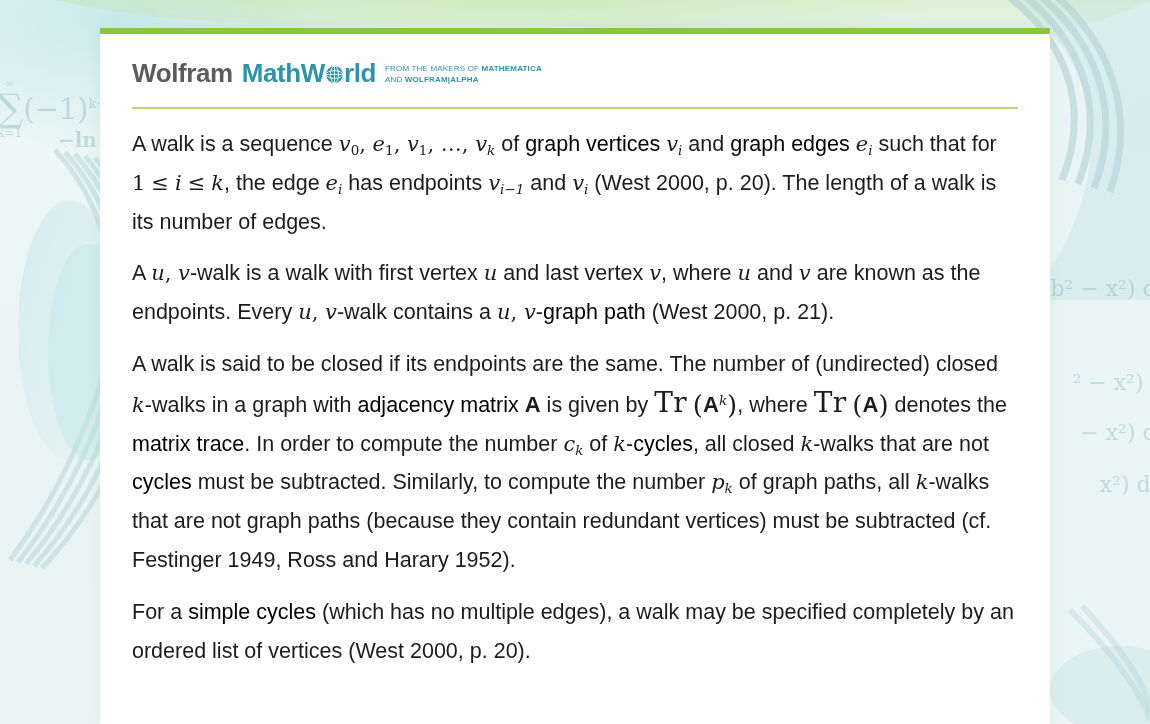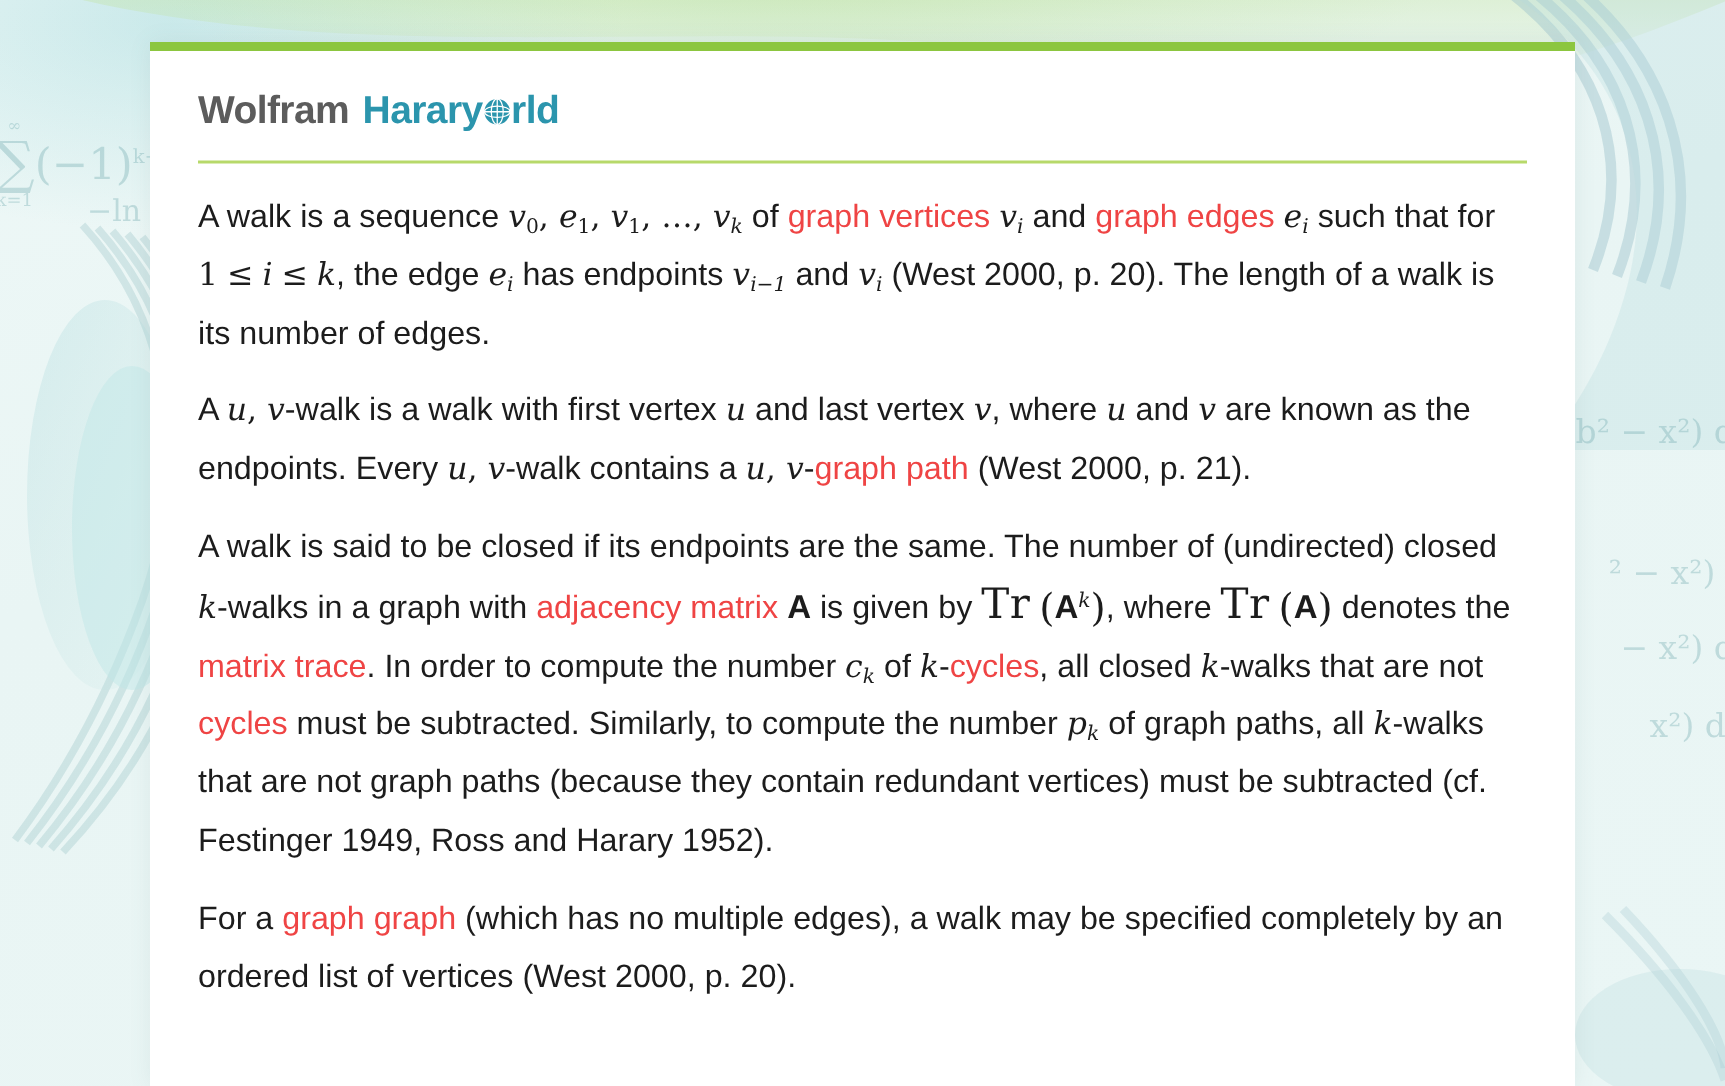--- a/index.html
+++ b/index.html
@@ -27,21 +27,21 @@
 
   .bg-formula {
     position: absolute;
     font-family: "DejaVu Serif", serif;
     color: #6ea8ad;
     opacity: 0.34;
     white-space: nowrap;
     user-select: none;
   }
   #bg-f-left   { left: -4px;  top: 78px;  font-size: 29px; }
-  #bg-f-left2  { left: 58px;  top: 128px; font-size: 20px; }
+  #bg-f-left2  { left: 58px;  top: 128px; font-size: 20px; font-weight: bold; }
   #bg-f-r1 { right: -26px; top: 276px; font-size: 22px; }
   #bg-f-r3 { right: -34px; top: 370px; font-size: 22px; }
   #bg-f-r4 { right: -26px; top: 420px; font-size: 22px; }
   #bg-f-r5 { right: -20px; top: 472px; font-size: 22px; }
 
   
   #card {
     position: absolute;
     left: 100px; top: 28px;
     width: 950px; min-height: 696px;
@@ -81,21 +81,21 @@
   #title-rule {
     margin-top: 21px; height: 2px; background: #b7d96a; width: 100%;
   }
 
   
   #article { padding-top: 16px; }
   .para {
     font-size: 21.5px; line-height: 38.8px; color: #1c1c1c;
     margin: 0 0 13px 0; text-align: left;
   }
-  a.xref { color: #ef4444; text-decoration: none; cursor: pointer; }
+  a.xref { color: #000000; text-decoration: none; cursor: pointer; }
 
   
   .mi {
     font-family: "DejaVu Serif", serif; font-style: italic;
     font-size: 21px;
   }
   .mn, .mo-up {
     font-family: "DejaVu Serif", serif; font-style: normal;
     font-size: 21px;
   }
@@ -188,43 +188,51 @@
   <div class="bg-formula" id="bg-f-r4">− x²)  d x</div>
   <div class="bg-formula" id="bg-f-r5">x²)  d x</div>
 </div>
 
 <div id="card">
  <div id="card-inner">
 
   <div id="masthead">
     <span id="logo-wolfram">Wolfram</span>
     <span id="logo-mathworld">
-      <span>Harary</span>
+      <span>MathW</span>
       <span class="mw-globe">
         <svg viewBox="0 0 20 20" width="19" height="19" aria-hidden="true">
           <circle cx="10" cy="10" r="9" fill="#2b95ad"></circle>
           <g stroke="#ffffff" stroke-width="0.9" fill="none">
             <ellipse cx="10" cy="10" rx="9" ry="4"></ellipse>
             <ellipse cx="10" cy="10" rx="4.2" ry="9"></ellipse>
             <line x1="1" y1="10" x2="19" y2="10"></line>
             <line x1="10" y1="1" x2="10" y2="19"></line>
           </g>
         </svg>
       </span>
       <span>rld</span>
     </span>
+    <span id="tagline">
+      <span>
+        <span>FROM THE MAKERS OF </span><b>MATHEMATICA</b>
+      </span><br>
+      <span>
+        <span>AND </span><b>WOLFRAM|ALPHA</b>
+      </span>
+    </span>
   </div>
 
   <div id="title-rule"></div>
 
   <div id="article">
 
     <p class="para"><span>A walk is a sequence </span><span class="nb"><span class="mi">v</span><sub class="msub-n">0</sub><span class="mn">, </span><span class="mi">e</span><sub class="msub-n">1</sub><span class="mn">, </span><span class="mi">v</span><sub class="msub-n">1</sub><span class="mn">, </span><span class="mn">…</span><span class="mn">, </span><span class="mi">v</span><sub class="msub">k</sub></span><span> of </span><a class="xref">graph vertices</a> <span class="nb"><span class="mi">v</span><sub class="msub">i</sub></span><span> and </span><a class="xref">graph edges</a> <span class="nb"><span class="mi">e</span><sub class="msub">i</sub></span><span> such that for </span><span class="nb"><span class="mn">1</span> <span class="mn">≤</span> <span class="mi">i</span> <span class="mn">≤</span> <span class="mi">k</span></span><span>, the edge </span><span class="nb"><span class="mi">e</span><sub class="msub">i</sub></span><span> has endpoints </span><span class="nb"><span class="mi">v</span><sub class="msub">i−1</sub></span><span> and </span><span class="nb"><span class="mi">v</span><sub class="msub">i</sub></span><span> (West 2000, p. 20). The length of a walk is its number of edges.</span></p>
 
     <p class="para"><span>A </span><span class="nb"><span class="mi">u</span><span class="mn">, </span> <span class="mi">v</span></span><span>-walk is a walk with first vertex </span><span class="mi">u</span><span> and last vertex </span><span class="mi">v</span><span>, where </span><span class="mi">u</span><span> and </span><span class="mi">v</span><span> are known as the endpoints. Every </span><span class="nb"><span class="mi">u</span><span class="mn">, </span> <span class="mi">v</span></span><span>-walk contains a </span><span class="nb"><span class="mi">u</span><span class="mn">, </span> <span class="mi">v</span></span><span>-</span><a class="xref">graph path</a><span> (West 2000, p. 21).</span></p>
 
     <p class="para"><span>A walk is said to be closed if its endpoints are the same. The number of (undirected) closed </span><span class="mi">k</span><span>-walks in a graph with </span><a class="xref">adjacency matrix</a><span> </span><span class="mA">A</span><span> is given by </span><span class="nb"><span class="mTr">Tr</span> <span class="mparen">(</span><span class="mA">A</span><sup class="msup">k</sup><span class="mparen">)</span></span><span>, where </span><span class="nb"><span class="mTr">Tr</span> <span class="mparen">(</span><span class="mA">A</span><span class="mparen">)</span></span><span> denotes the </span><a class="xref">matrix trace</a><span>. In order to compute the number </span><span class="nb"><span class="mi">c</span><sub class="msub">k</sub></span><span> of </span><span class="mi">k</span><span>-</span><a class="xref">cycles</a><span>, all closed </span><span class="mi">k</span><span>-walks that are not </span><a class="xref">cycles</a><span> must be subtracted. Similarly, to compute the number </span><span class="nb"><span class="mi">p</span><sub class="msub">k</sub></span><span> of graph paths, all </span><span class="mi">k</span><span>-walks that are not graph paths (because they contain redundant vertices) must be subtracted (cf. Festinger 1949, Ross and Harary 1952).</span></p>
 
-    <p class="para"><span>For a </span><a class="xref">graph graph</a><span> (which has no multiple edges), a walk may be specified completely by an ordered list of vertices (West 2000, p. 20).</span></p>
+    <p class="para"><span>For a </span><a class="xref">simple cycles</a><span> (which has no multiple edges), a walk may be specified completely by an ordered list of vertices (West 2000, p. 20).</span></p>
 
   </div>
  </div>
 </div>
 
 </body></html>

